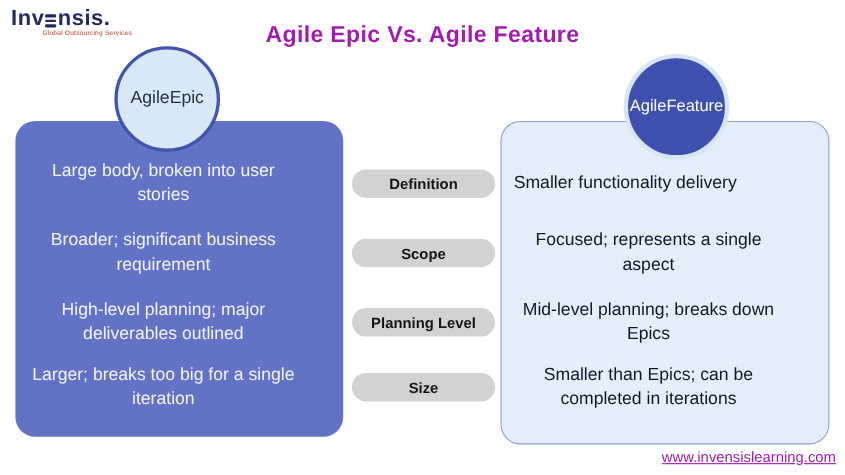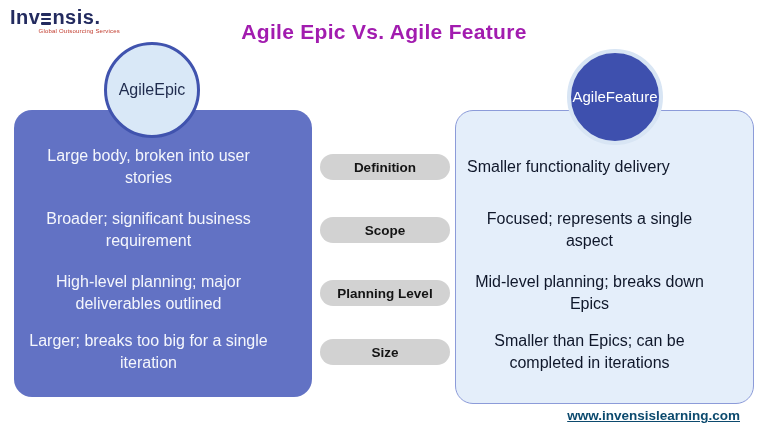--- a/index.html
+++ b/index.html
@@ -86,22 +86,22 @@
     display: flex; align-items: center; justify-content: center;
     font-size: 13.5px; font-weight: bold; color: #141414; z-index: 2;
   }
   .pill-1 { top: 154px; }
   .pill-2 { top: 217px; }
   .pill-3 { top: 280px; }
   .pill-4 { top: 339px; }
 
   
   .footer-link {
-    position: absolute; right: 28px; top: 408px;
-    font-size: 13.5px; font-weight: bold; color: #0c4a6e;
+    position: absolute; right: 8px; top: 408px;
+    font-size: 13.5px; font-weight: normal; color: #a21caf;
     text-decoration: underline; cursor: pointer;
   }
 </style>
 </head>
 <body>
 
 <div class="stage">
 
   <div class="logo">
     <div class="logo-wordmark">

